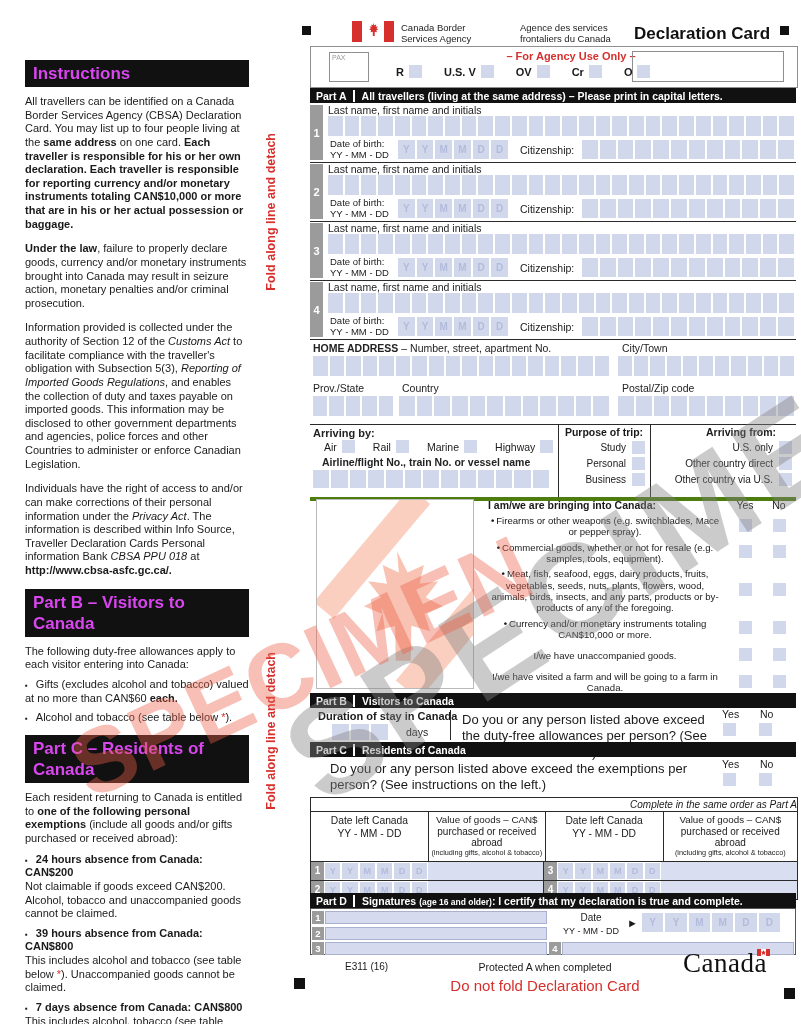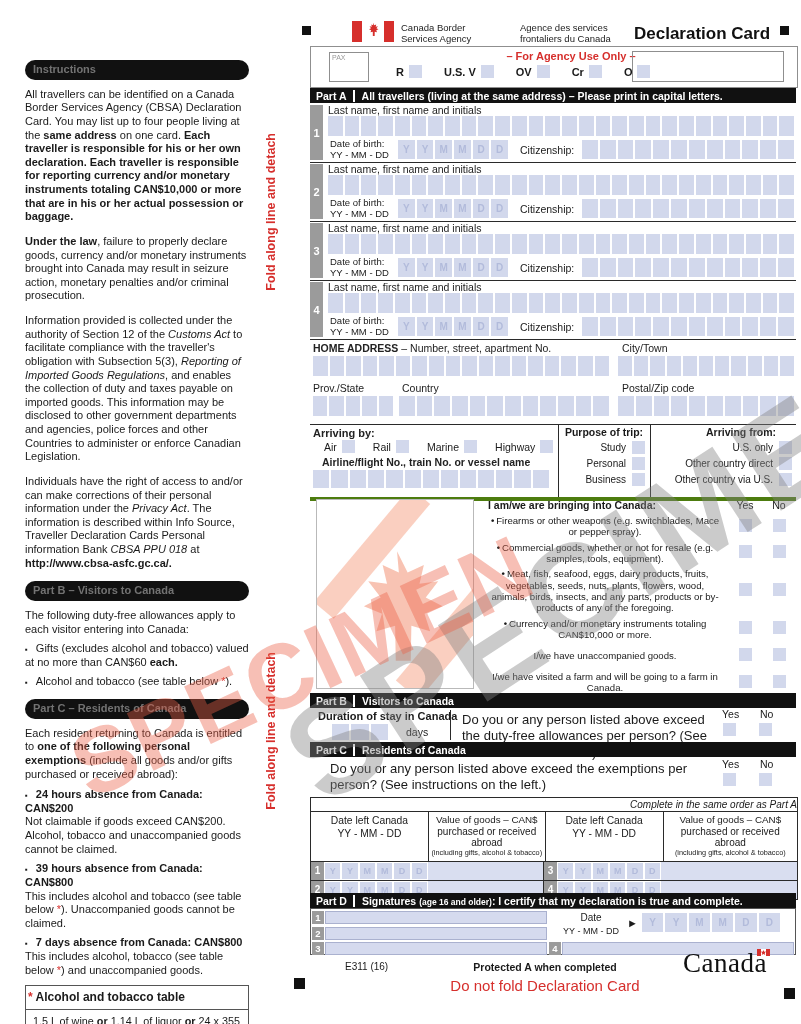--- a/index.html
+++ b/index.html
@@ -113,33 +113,33 @@
   .sbadge{position:absolute;width:12px;height:13px;background:#9b9b9b;color:#fff;font-size:9.5px;
           font-weight:bold;display:flex;align-items:center;justify-content:center;}
   .dlabel{position:absolute;left:247px;top:3px;width:66px;text-align:center;font-size:10px;line-height:1.25;}
   .arrow{position:absolute;left:316px;top:8px;font-size:11px;}
   .sigdate{position:absolute;left:331px;top:4px;width:138px;height:19px;}
   .sigdate .cbox{line-height:19px;}
 
   
   .foot-form{position:absolute;left:345px;top:961px;font-size:10px;}
   .foot-prot{position:absolute;left:400px;top:961px;width:290px;text-align:center;
-             font-size:10.5px;font-weight:bold;}
+             font-size:10.5px;font-weight:normal;}
   .foot-fold{position:absolute;left:400px;top:977px;width:290px;text-align:center;
              font-size:15px;color:#d62f2c;}
   .wordmark{position:absolute;left:683px;top:948px;font-family:"Liberation Serif",serif;
             font-size:27px;letter-spacing:.5px;color:#111;}
   .mini-flag{position:absolute;right:-3px;top:1px;width:13px;height:7px;
     background:linear-gradient(90deg,#d62f2c 0 28%,#fff 28% 72%,#d62f2c 72% 100%);}
   .mini-leaf{position:absolute;left:4px;top:1px;width:5px;height:5px;background:#d62f2c;
     clip-path:polygon(50% 0,65% 35%,100% 30%,75% 65%,85% 100%,50% 80%,15% 100%,25% 65%,0 30%,35% 35%);}
 
   
   .leftcol{position:absolute;left:25px;top:60px;width:224px;font-size:11px;line-height:1.24;color:#1a1a1a;}
-  .blkbar{background:#111;color:#737373;font-weight:bold;font-size:11px;padding:3px 8px;margin-bottom:8px;border-radius:10px;}
+  .blkbar{background:#111;color:#d946ef;font-weight:bold;font-size:17px;padding:3px 8px;margin-bottom:8px;}
   .leftcol p{margin:0 0 11px 0;}
   .lbullet{margin:0 0 6px 0;}
   .lbullet .bsq{font-size:8px;margin-right:8px;}
   .atable{border:1.5px solid #555;margin-top:8px;}
   .atable .ah{border-bottom:1.5px solid #555;font-weight:bold;font-size:12px;padding:4px 2px;}
   .atable .arow{padding:5px 7px;font-size:10.8px;}
 
   
   .fold{position:absolute;left:264px;color:#d62f2c;font-size:12.5px;font-weight:600;
         writing-mode:vertical-rl;transform:rotate(180deg);white-space:nowrap;}

